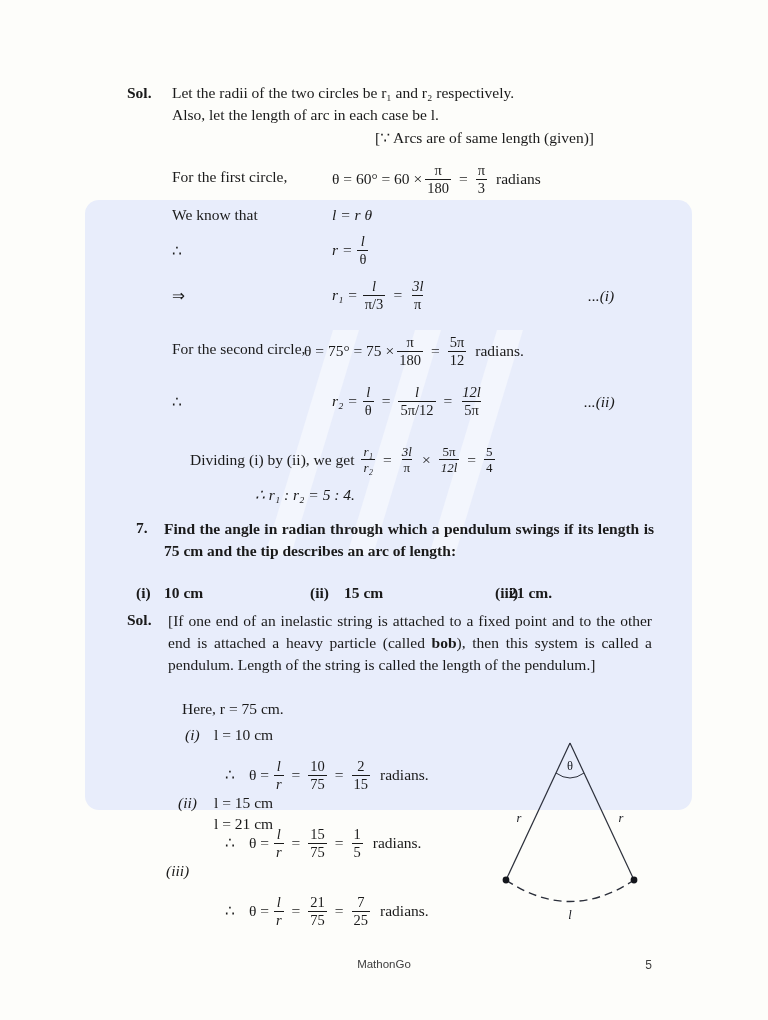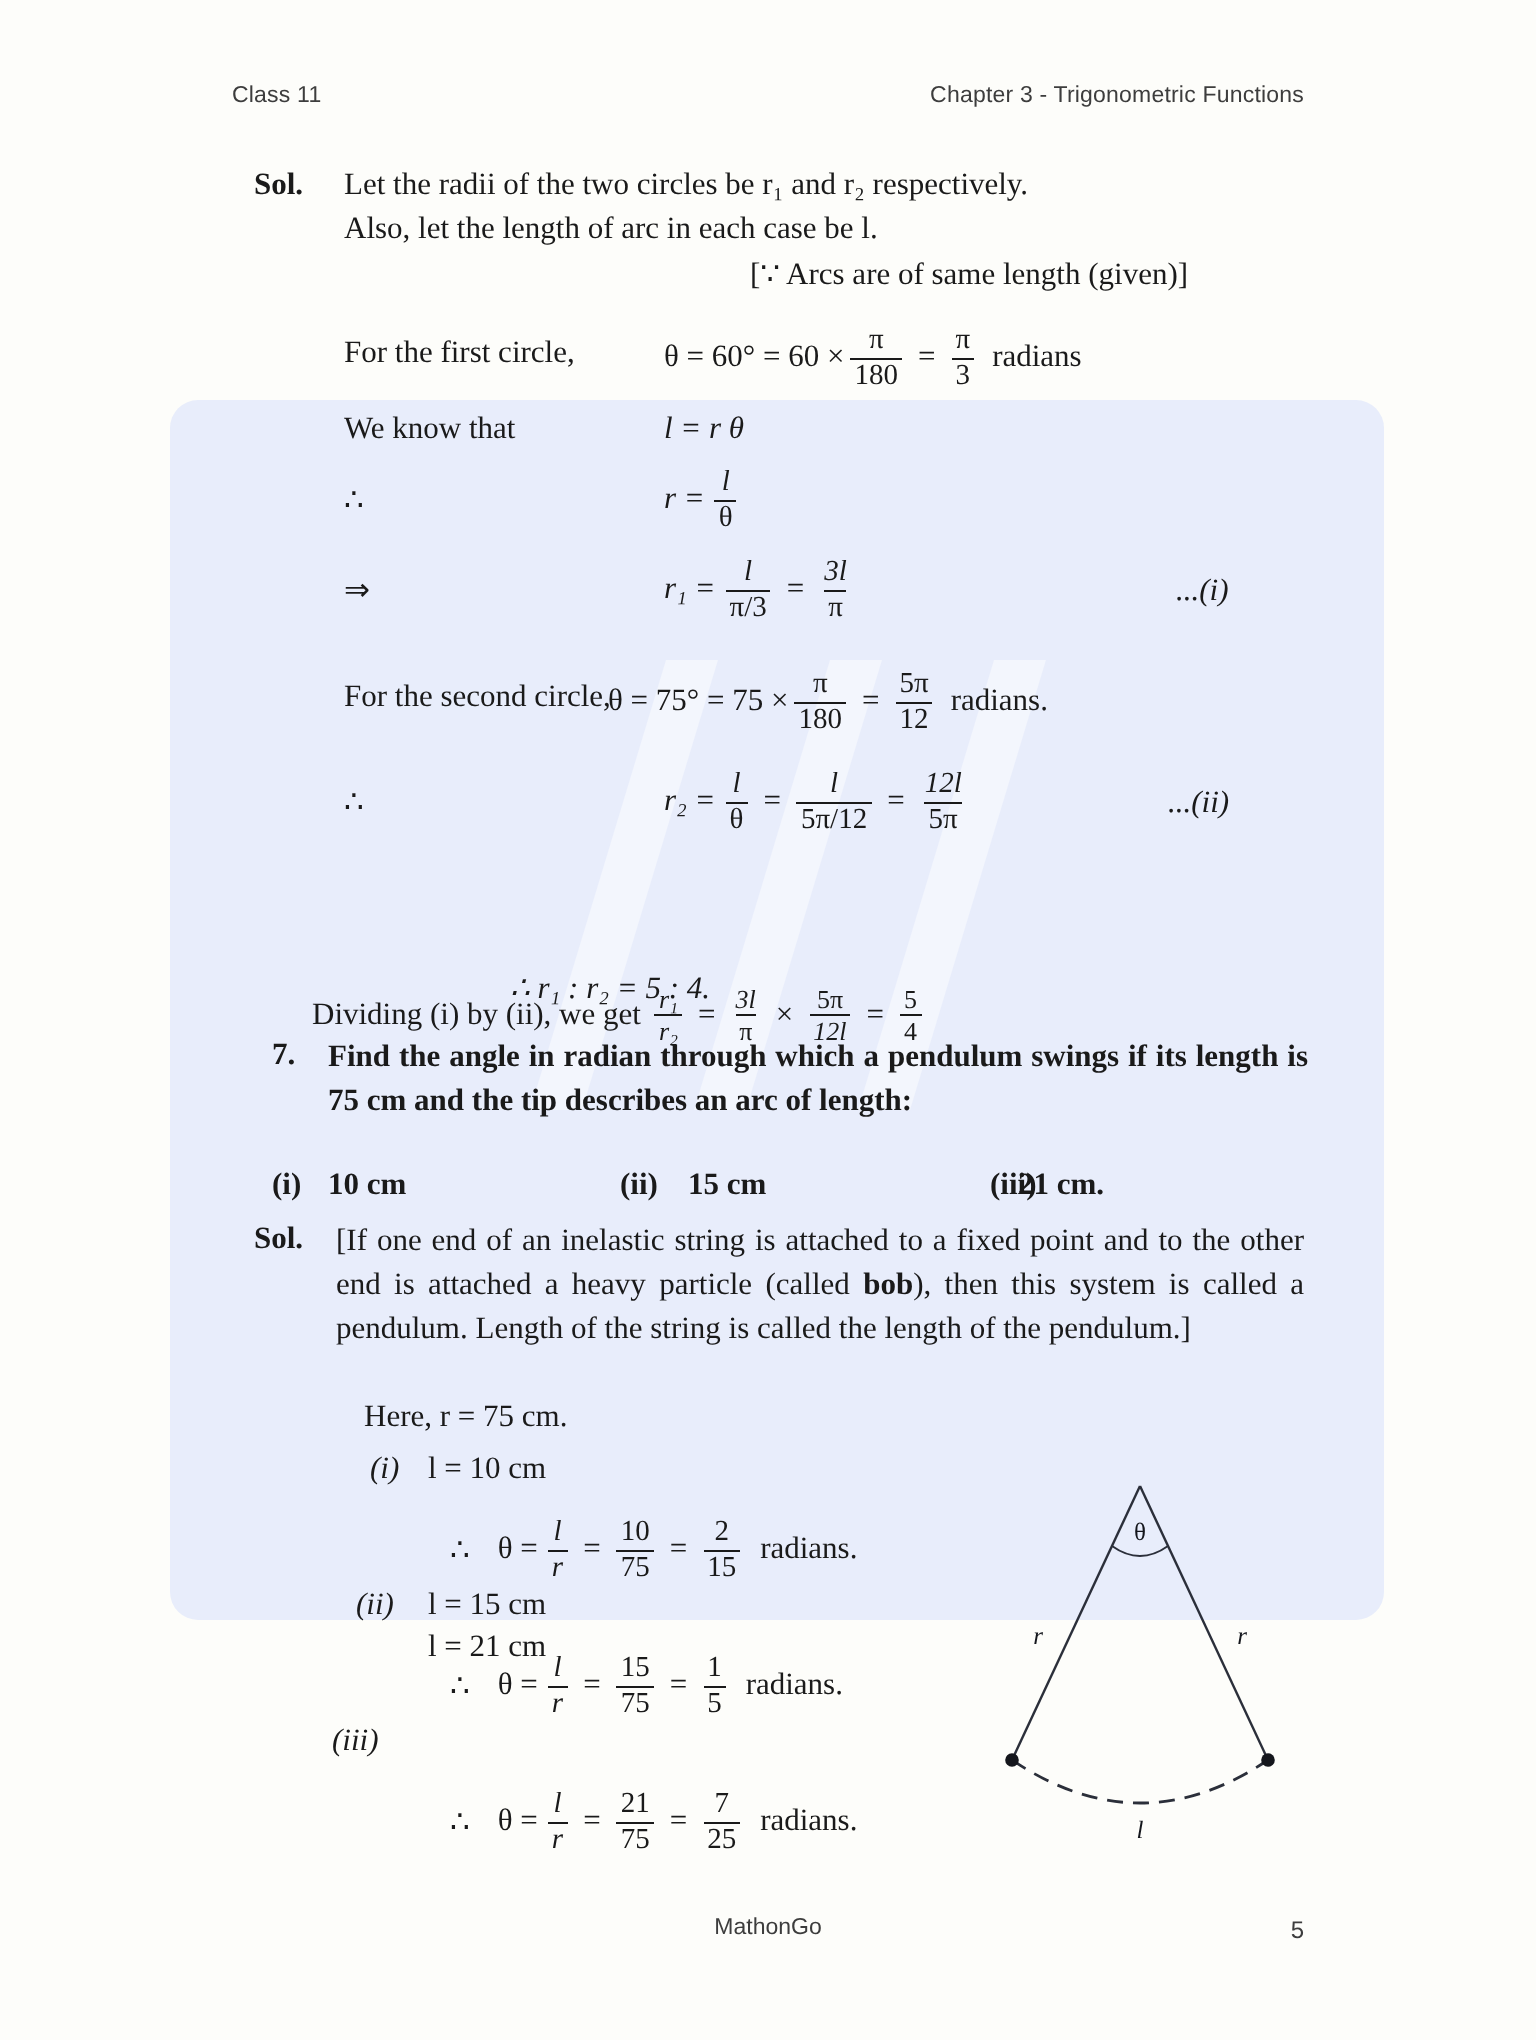--- a/index.html
+++ b/index.html
@@ -141,24 +141,20 @@
   <div class="highlight-box"></div>
 
   <svg class="watermark" viewBox="0 0 300 230">
     <g fill="#ffffff" opacity="0.85">
       <polygon points="10,225 78,0 104,0 36,225"></polygon>
       <polygon points="92,225 160,0 186,0 118,225"></polygon>
       <polygon points="174,225 242,0 268,0 200,225"></polygon>
     </g>
   </svg>
 
-  <div class="header">
-    <span>Class 11</span>
-    <span>Chapter 3 - Trigonometric Functions</span>
-  </div>
 
   <div class="content">
 
     <div class="tx b" style="left:127px; top:83px;">Sol.</div>
     <div class="tx" style="left:172px; top:83px; width:480px; white-space:normal; text-align:justify;">Let the radii of the two circles be r₁ and r₂ respectively.</div>
     <div class="tx" style="left:172px; top:105px;">Also, let the length of arc in each case be l.</div>
     <div class="tx" style="left:335px; top:128px;margin-left:40px;">[∵ Arcs are of same length (given)]</div>
 
     <div class="tx" style="left:172px; top:167px;">For the first circle,</div>
     <div class="eqrow" style="left:332px; top:163px;">
@@ -230,21 +226,21 @@
         <span class="den">5π/12</span>
       </span>
       <span class="op">=</span>
       <span class="frac">
         <span class="num it">12l</span>
         <span class="den">5π</span>
       </span>
     </div>
     <div class="tx it" style="left:584px; top:392px;">...(ii)</div>
 
-    <div class="eqrow" style="left:156px; top:445px;margin-top:48px;">
+    <div class="eqrow" style="left:190px; top:445px;">
       <span>Dividing (i) by (ii), we get</span>
       <span class="frac sm" style="margin-left:7px;">
         <span class="num it">r₁</span>
         <span class="den it">r₂</span>
       </span>
       <span class="op">=</span>
       <span class="frac sm">
         <span class="num it">3l</span>
         <span class="den">π</span>
       </span>

